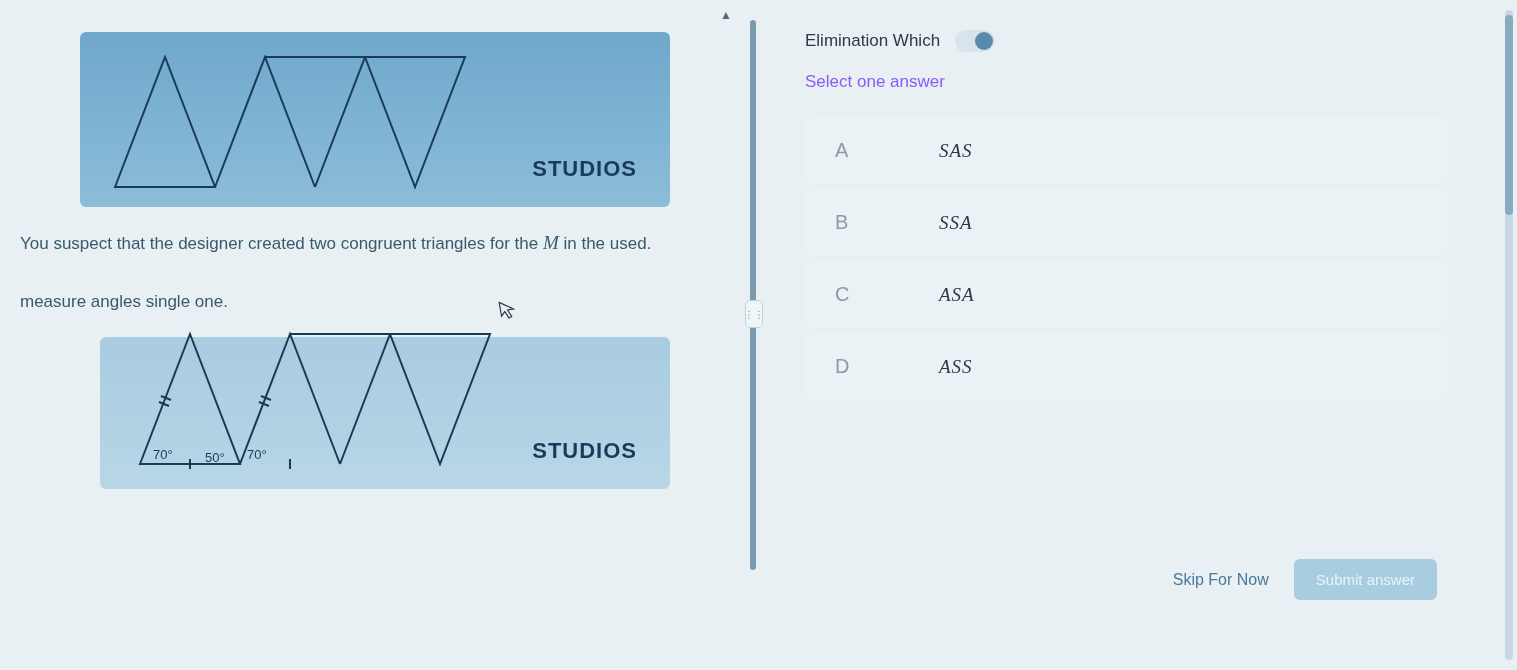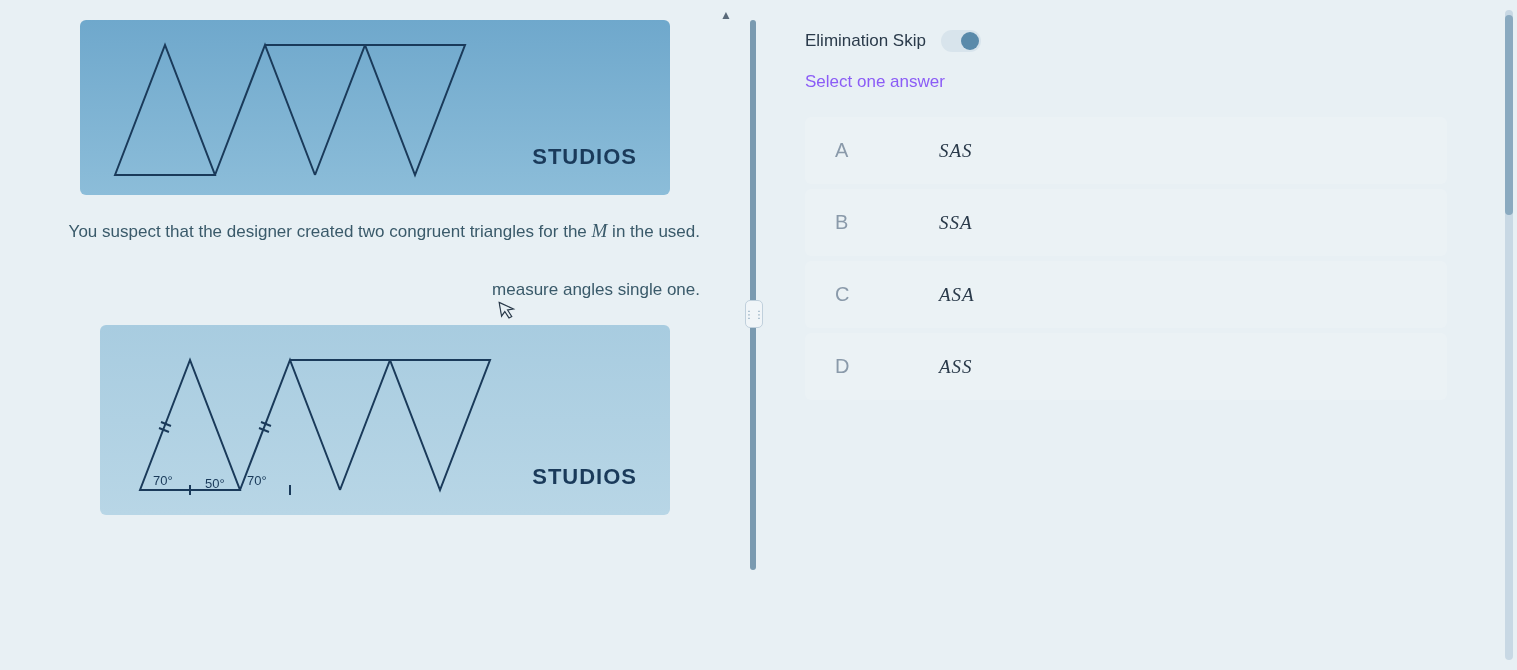--- a/index.html
+++ b/index.html
@@ -11,23 +11,22 @@
       overflow: hidden;
       position: relative;
       color: #3a4a5a;
     }
     .container {
       display: flex;
       height: 100%;
     }
     .left-panel {
       width: 730px;
-      padding: 10px 20px 20px 20px;
-      position: relative;
-      text-align: right;
+      padding: 22px 20px 20px 20px;
+      position: relative;
     }
     .right-panel {
       flex: 1;
       padding: 20px 40px;
       position: relative;
     }
     .divider {
       position: absolute;
       left: 750px;
       top: 20px;
@@ -70,21 +69,21 @@
       position: relative;
     }
     .logo-box-2 {
       background: linear-gradient(180deg, #a8cce0 0%, #b8d6e6 100%);
       border-radius: 6px;
       padding: 15px 25px;
       margin: 20px 40px 25px 80px;
       display: flex;
       align-items: flex-end;
       justify-content: space-between;
-      height: 190px;
+      height: 152px;
       position: relative;
     }
     .studios-label {
       font-weight: 700;
       font-size: 22px;
       color: #1a3a5a;
       letter-spacing: 1px;
       margin-bottom: 10px;
       margin-right: 8px;
     }
@@ -266,21 +265,21 @@
     </div>
 
   </div>
 
   <span class="scroll-up">▲</span>
   <div class="divider"></div>
   <div class="divider-handle">⋮⋮</div>
 
   <div class="right-panel">
     <div class="tool-row">
-      <span>Elimination Skip</span>
+      <span>Elimination Which</span>
       <div class="toggle">
         <div class="toggle-knob"></div>
       </div>
     </div>
 
     <div class="instruction">Select one answer</div>
 
     <div class="answer-option">
       <span class="answer-letter">A</span>
       <span class="answer-text">SAS</span>
@@ -291,18 +290,22 @@
     </div>
     <div class="answer-option">
       <span class="answer-letter">C</span>
       <span class="answer-text">ASA</span>
     </div>
     <div class="answer-option">
       <span class="answer-letter">D</span>
       <span class="answer-text">ASS</span>
     </div>
 
+    <div class="button-row">
+      <button class="skip-btn">Skip For Now</button>
+      <button class="submit-btn">Submit answer</button>
+    </div>
 
     <div class="right-scrollbar">
       <div class="right-scrollbar-thumb"></div>
     </div>
   </div>
 </div>
 
 </body></html>

